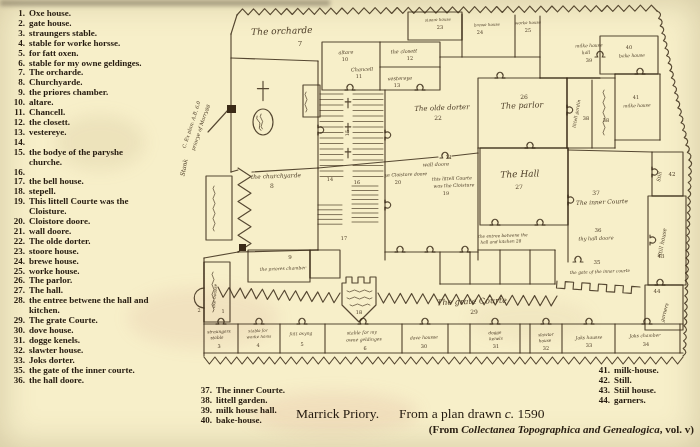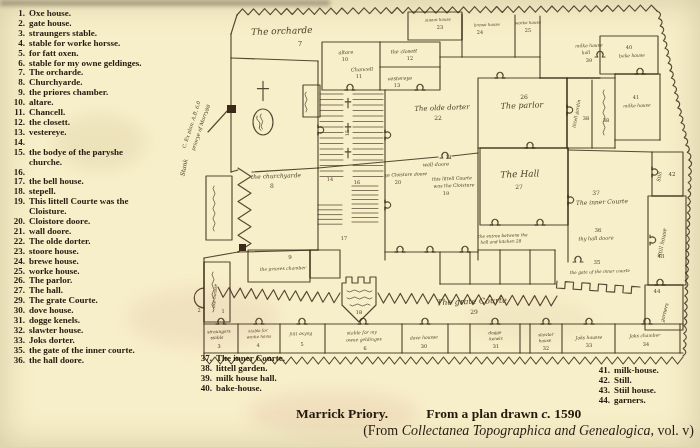--- a/index.html
+++ b/index.html
@@ -12,26 +12,26 @@
   #stain2{left:248px;top:392px;width:170px;height:42px;background:rgba(205,130,115,.14)}
   #stain3{left:55px;top:115px;width:90px;height:55px;background:rgba(165,140,90,.12)}
   #stain4{left:470px;top:300px;width:120px;height:40px;background:rgba(180,140,100,.08)}
 
   .legend{position:absolute;font-weight:700;font-size:9px;line-height:9.9px;z-index:3}
   .legend .row{display:flex}
   .legend .num{width:20px;flex:none;text-align:right;padding-right:4px}
   .legend .txt{white-space:pre-line;text-align:justify}
   #legend-left{left:5px;top:9px;width:216px}
   #legend-left .txt{width:190px}
-  #legend-bl{left:192px;top:354px;width:150px}
+  #legend-bl{left:192px;top:386px;width:150px}
   #legend-br{left:590px;top:366px;width:108px}
 
-  #caption{position:absolute;left:296px;top:406px;display:flex;gap:38px;
-           font-size:13.5px;font-weight:700;white-space:nowrap;z-index:3}
-  #source{position:absolute;right:6px;top:423px;font-size:14px;font-weight:400;white-space:nowrap;z-index:3}
+  #caption{position:absolute;left:296px;top:406px;display:flex;gap:20px;
+           font-size:13.5px;font-weight:400;white-space:nowrap;z-index:3}
+  #source{position:absolute;right:6px;top:423px;font-size:11px;font-weight:700;white-space:nowrap;z-index:3}
 
   #plan{position:absolute;left:0;top:0;width:700px;height:447px;z-index:2}
   #plan .wall{stroke:#3a2a17;stroke-width:1.15;stroke-opacity:.85;fill:none;stroke-linecap:round;stroke-linejoin:round}
   #plan .thin{stroke:#3a2a17;stroke-width:.8;stroke-opacity:.78;fill:none;stroke-linecap:round}
   #plan text{fill:#41301c;fill-opacity:.93}
   #plan text.lw{font-family:"DejaVu Serif",serif;font-style:italic}
   #plan text.ln{font-family:"DejaVu Serif",serif}
 </style>
 </head>
 <body>
@@ -143,20 +143,25 @@
       <span class="num">25.</span>
       <span class="txt">worke house.</span>
     </div>
     <div class="row">
       <span class="num">26.</span>
       <span class="txt">The parlor.</span>
     </div>
     <div class="row">
       <span class="num">27.</span>
       <span class="txt">The hall.</span>
+    </div>
+    <div class="row">
+      <span class="num">28.</span>
+      <span class="txt">the entree betwene the hall and
+kitchen.</span>
     </div>
     <div class="row">
       <span class="num">29.</span>
       <span class="txt">The grate Courte.</span>
     </div>
     <div class="row">
       <span class="num">30.</span>
       <span class="txt">dove house.</span>
     </div>
     <div class="row">

